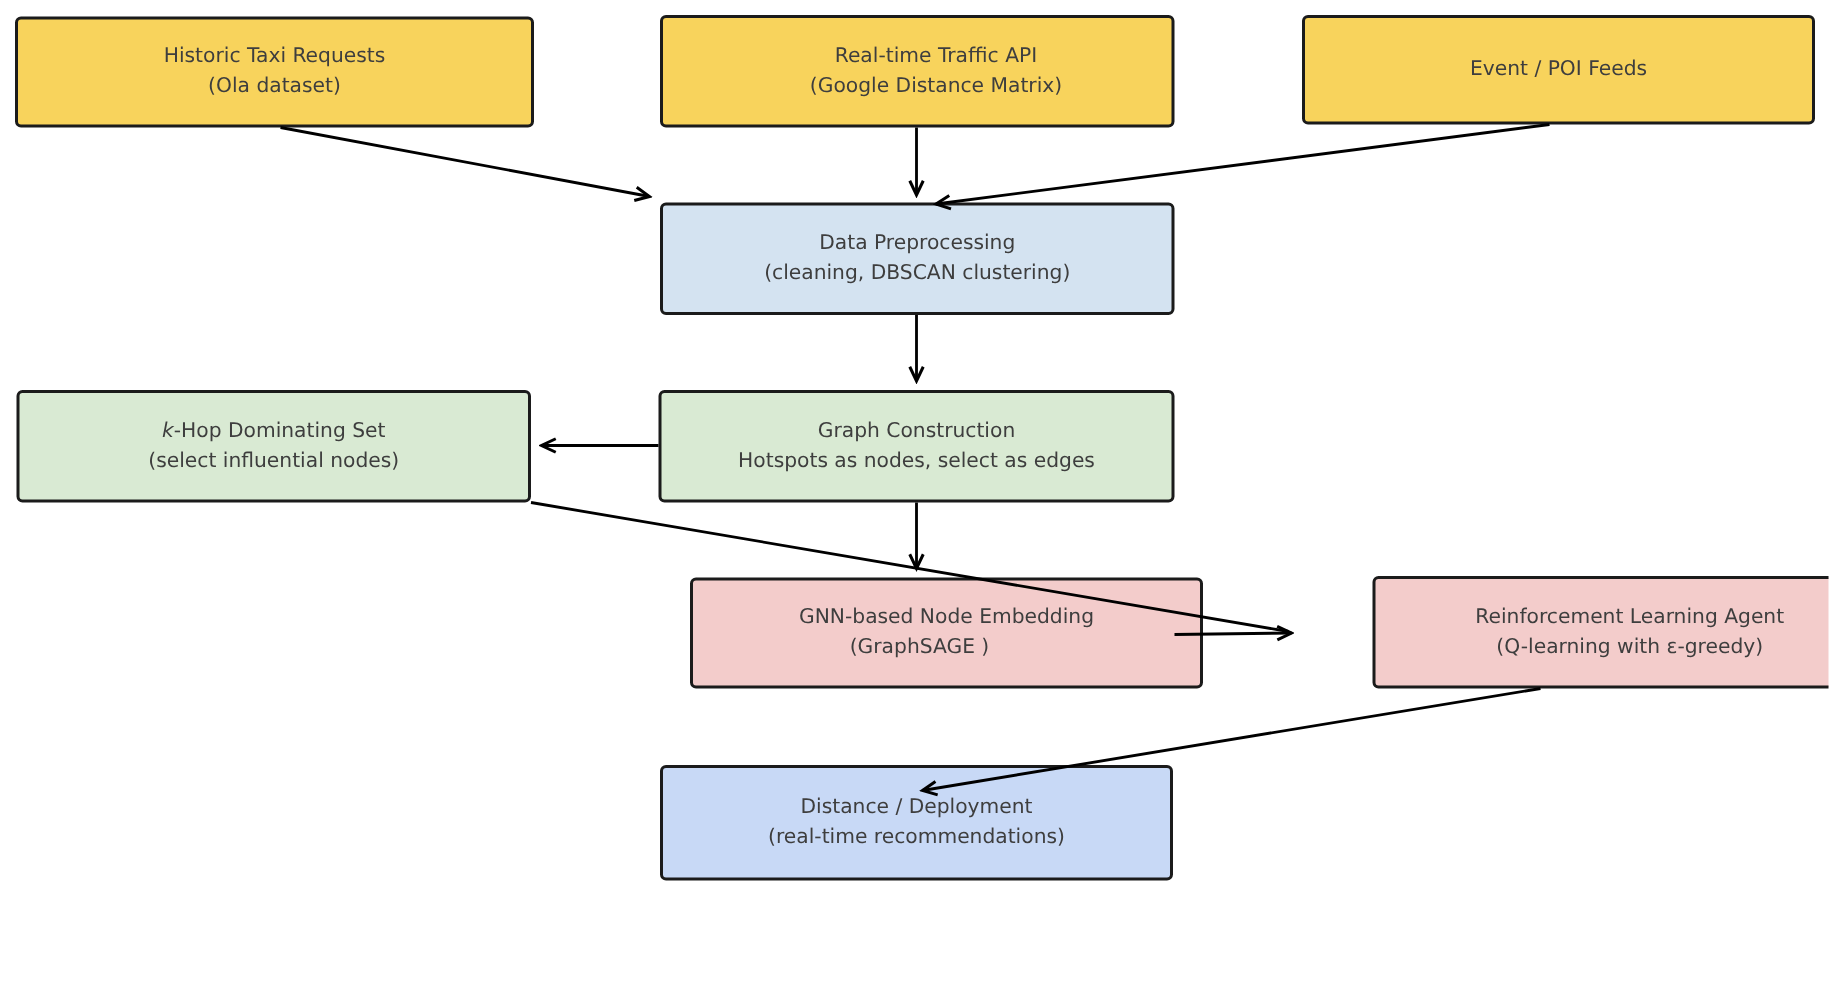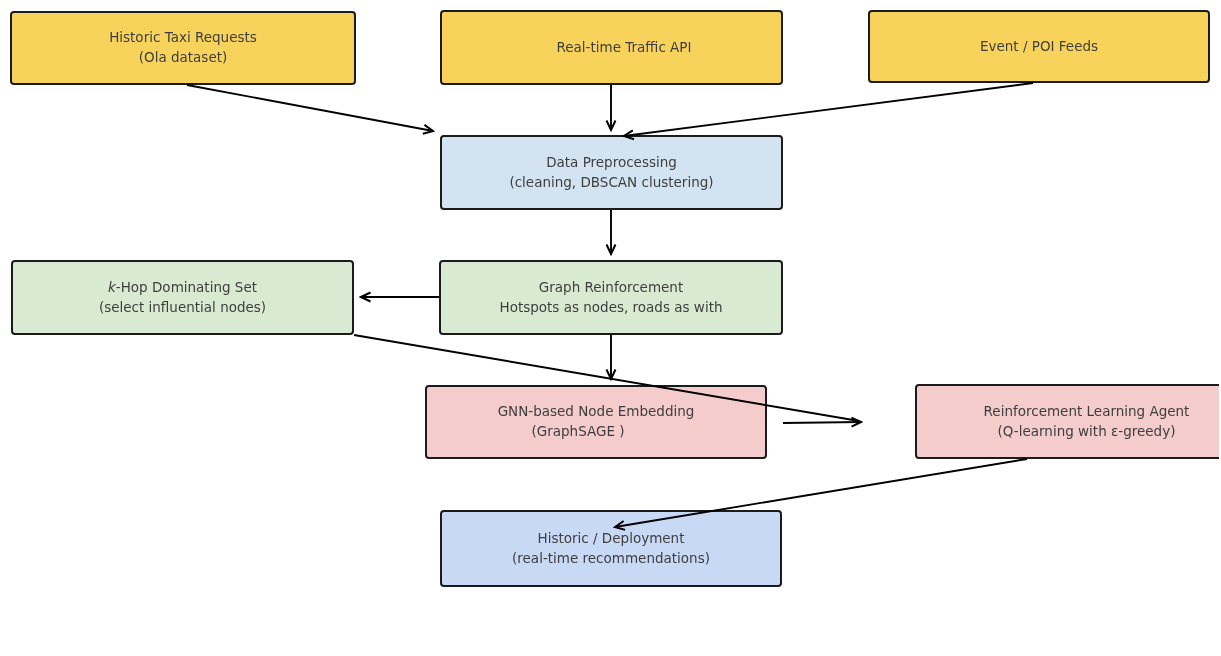--- a/index.html
+++ b/index.html
@@ -45,53 +45,54 @@
 
 <div class="stage">
 
   <div class="node" style="left: 10px; top: 11px; width: 346px; height: 74px; background-color: rgb(248, 211, 92);">
     <span class="line">Historic Taxi Requests</span>
     <span class="line">(Ola dataset)</span>
   </div>
 
   <div class="node" style="left: 440px; top: 10px; width: 343px; height: 75px; background-color: rgb(248, 211, 92); padding-left: 33px;">
     <span class="line">Real-time Traffic API</span>
+    <span class="line">(Google Distance Matrix)</span>
   </div>
 
   <div class="node" style="left: 868px; top: 10px; width: 342px; height: 73px; background-color: rgb(248, 211, 92); align-items: center;">
     <span class="line">Event / POI Feeds</span>
   </div>
 
   <div class="node" style="left: 440px; top: 135px; width: 343px; height: 75px; background-color: rgb(212, 227, 241); align-items: center;">
     <span class="line">Data Preprocessing</span>
     <span class="line">(cleaning, DBSCAN clustering)</span>
   </div>
 
   <div class="node" style="left: 11px; top: 260px; width: 343px; height: 75px; background-color: rgb(217, 234, 211); justify-content: center;">
     <span class="line"><i>k</i><span>-Hop Dominating Set</span></span>
     <span class="line">(select influential nodes)</span>
   </div>
 
   <div class="node" style="left: 439px; top: 260px; width: 344px; height: 75px; background-color: rgb(217, 234, 211);">
-    <span class="line">Graph Reinforcement</span>
-    <span class="line">Hotspots as nodes, roads as with</span>
+    <span class="line">Graph Construction</span>
+    <span class="line">Hotspots as nodes, select as edges</span>
   </div>
 
-  <div class="node" style="left: 425px; top: 385px; width: 342px; height: 74px; background-color: rgb(243, 204, 203);">
+  <div class="node" style="left: 460px; top: 385px; width: 342px; height: 74px; background-color: rgb(243, 204, 203);">
     <span class="line">GNN-based Node Embedding</span>
     <span class="line" style="margin-right:36px;">(GraphSAGE )</span>
   </div>
 
   <div class="node" style="left: 867px; top: 384px; width: 343px; height: 75px; background-color: rgb(243, 204, 203); margin-left: 48px;">
     <span class="line">Reinforcement Learning Agent</span>
     <span class="line">(Q-learning with ε-greedy)</span>
   </div>
 
   <div class="node" style="left: 440px; top: 510px; width: 342px; height: 77px; background-color: rgb(200, 217, 246);">
-    <span class="line">Historic / Deployment</span>
+    <span class="line">Distance / Deployment</span>
     <span class="line">(real-time recommendations)</span>
   </div>
 
   <svg class="edges" viewBox="0 0 1221 656">
     <defs>
       <marker id="ah" markerUnits="userSpaceOnUse" markerWidth="14" markerHeight="14" viewBox="0 0 14 14" refX="12" refY="7" orient="auto">
         <path d="M2.5,2.5 L12,7 L2.5,11.5" fill="none" stroke="#000000" stroke-width="2"></path>
       </marker>
     </defs>
     <line x1="187" y1="85" x2="433" y2="131" stroke-width="1.9" marker-end="url(#ah)"></line>

